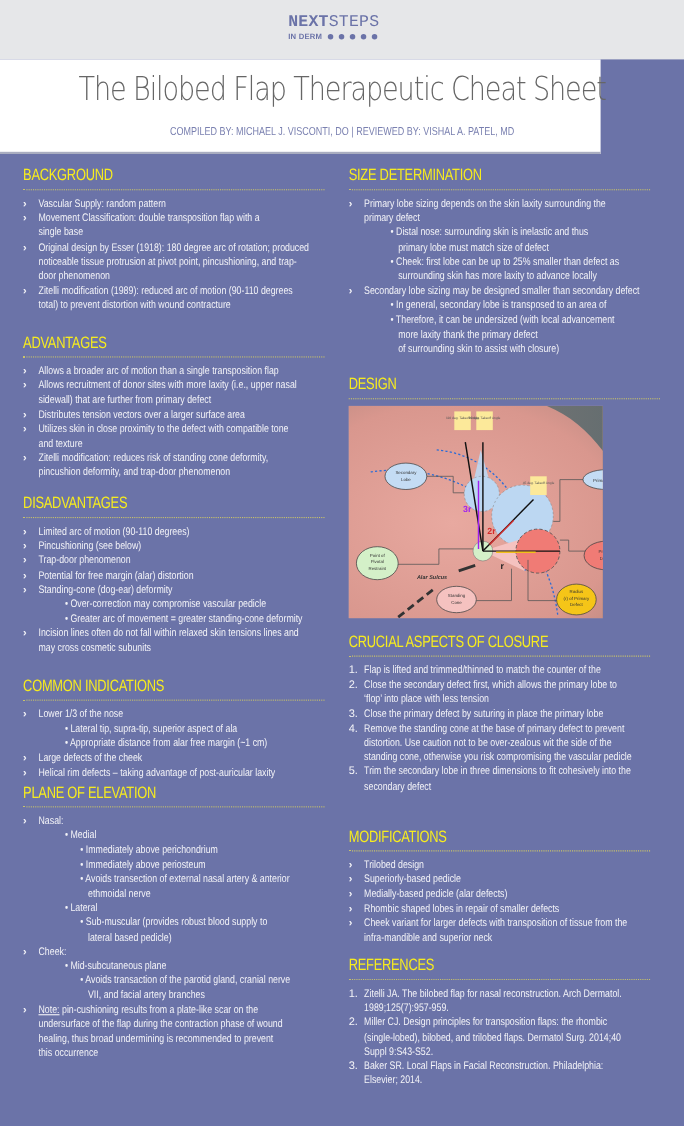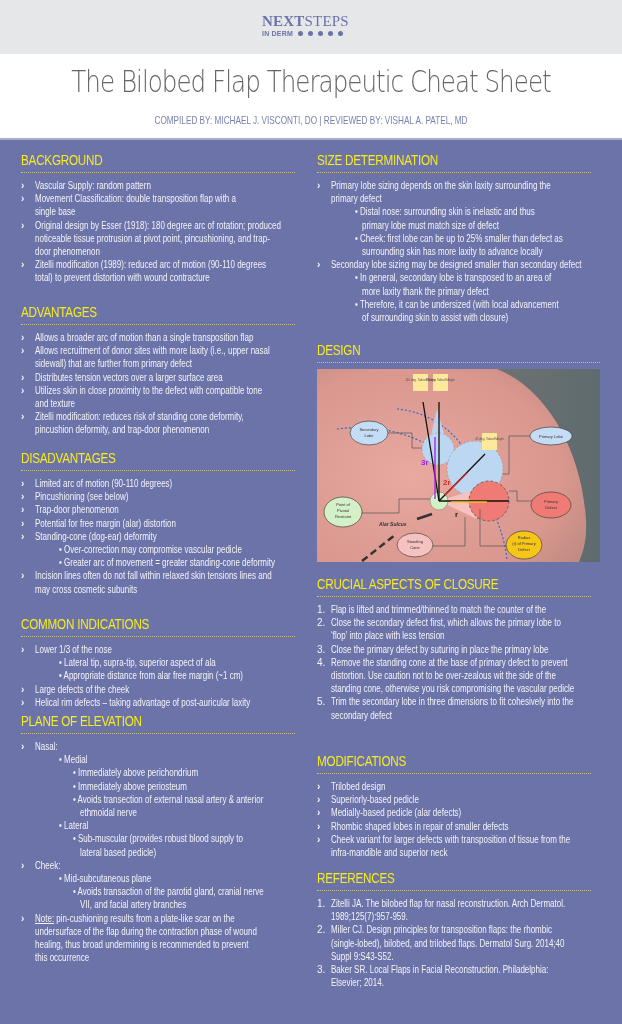--- a/index.html
+++ b/index.html
@@ -1,49 +1,49 @@
 <!DOCTYPE html>
 <html><head>
 <meta charset="utf-8">
 <style>
   * { box-sizing: border-box; margin: 0; padding: 0; }
   html, body { width: 622px; height: 1024px; overflow: hidden; }
   body { font-family: "Liberation Sans", sans-serif; background: #6b73a8; position: relative; }
 
   .topbar { position: absolute; left: 0; top: 0; width: 622px; height: 54px; background: #e6e7e9; }
   .logo { position: absolute; left: 262px; top: 13px; width: 100px; height: 32px; }
-  .logo-main { font-family: Liberation Serif, serif; font-size: 15px; color: #6b73a8; letter-spacing: 0.2px; line-height: 16px; display: block; }
+  .logo-main { font-family: Liberation Mono, monospace; font-size: 15px; color: #6b73a8; letter-spacing: 0.2px; line-height: 16px; display: block; }
   .logo-main b { font-weight: 700; }
   .logo-main span.light { font-weight: 400; }
   .logo-sub { display: flex; align-items: center; gap: 3px; margin-top: 1px; }
   .logo-sub .t { font-size: 7px; color: #6b73a8; font-weight: 700; letter-spacing: 0.2px; }
   .dot { width: 5px; height: 5px; border-radius: 50%; background: #6b73a8; display: inline-block; margin-left: 2px; }
 
-  .titlebar { position: absolute; left: 0; top: 54px; width: 622px; height: 86px; background: #ffffff; border-bottom: 2px solid #a9adc0; }
+  .titlebar { position: absolute; left: 0; top: 54px; width: 546px; height: 86px; background: #ffffff; border-bottom: 2px solid #a9adc0; }
   .title { position: absolute; left: 0; top: 10px; width: 622px; text-align: center; font-family: "DejaVu Sans", sans-serif; font-size: 30px; font-weight: 300; color: #666; letter-spacing: -1.2px; transform: scaleX(0.82); transform-origin: center; }
   .byline { position: absolute; left: 0; top: 60px; width: 622px; text-align: center; font-size: 10.5px; color: #7a80b0; letter-spacing: 0px; transform: scaleX(0.78); transform-origin: center; }
 
   .col { position: absolute; top: 150px; color: #f4f4f8; }
   .col.left { left: 21px; width: 274px; }
   .col.right { left: 317px; width: 288px; }
 
   .sec { position: absolute; left: 0; width: 100%; }
   .sec h2 { font-size: 15px; font-weight: 400; color: #f7ec1e; letter-spacing: -0.3px; transform: scaleX(0.78); transform-origin: left; white-space: nowrap; line-height: 20px; }
   .rule { height: 0; border-bottom: 1px dotted #c9c36a; margin-top: 2px; margin-bottom: 6px; }
   .li { position: relative; font-size: 10px; line-height: 13.2px; padding-left: 14px; white-space: nowrap; }
   .li .txt { display: inline-block; transform: scaleX(0.8); transform-origin: left; }
   .li .arrow { position: absolute; left: 0; top: 0; font-weight: 700; font-size: 10px; }
   .li .num { position: absolute; left: 0; top: 0; font-size: 10px; }
   .sub { padding-left: 38px; }
   .sub2 { padding-left: 52px; }
   .sub-cont { padding-left: 45px; }
   .sub2-cont { padding-left: 59px; }
   .note-u { text-decoration: underline; }
 
-  .figure { position: absolute; left: 0px; top: 219px; width: 283px; height: 193px; overflow: hidden; background: #dea39a; }
+  .figure { position: absolute; left: 0px; top: 219px; width: 231px; height: 193px; overflow: hidden; background: #dea39a; }
   .figure svg { display: block; }
 </style>
 </head>
 <body>
 
 <div class="topbar">
   <div class="logo">
     <span class="logo-main"><b>NEXT</b><span class="light">STEPS</span></span>
     <div class="logo-sub">
       <span class="t">IN DERM</span>
@@ -153,22 +153,22 @@
     <div class="rule" style="width:274px"></div>
     <div>
       <div class="li"><span class="arrow">›</span><span class="txt">Primary lobe sizing depends on the skin laxity surrounding the</span></div>
       <div class="li"><span class="txt">primary defect</span></div>
       <div class="li sub"><span class="txt">• Distal nose: surrounding skin is inelastic and thus</span></div>
       <div class="li sub-cont"><span class="txt">primary lobe must match size of defect</span></div>
       <div class="li sub"><span class="txt">• Cheek: first lobe can be up to 25% smaller than defect as</span></div>
       <div class="li sub-cont"><span class="txt">surrounding skin has more laxity to advance locally</span></div>
       <div class="li"><span class="arrow">›</span><span class="txt">Secondary lobe sizing may be designed smaller than secondary defect</span></div>
       <div class="li sub"><span class="txt">• In general, secondary lobe is transposed to an area of</span></div>
+      <div class="li sub"><span class="txt">• Therefore, it can be undersized (with local advancement</span></div>
       <div class="li sub-cont"><span class="txt">more laxity thank the primary defect</span></div>
-      <div class="li sub"><span class="txt">• Therefore, it can be undersized (with local advancement</span></div>
       <div class="li sub-cont"><span class="txt">of surrounding skin to assist with closure)</span></div>
     </div>
   </div>
 
   <div class="sec" style="top:190px">
     <h2>DESIGN</h2>
     <div class="rule" style="width:283px"></div>
   </div>
 
   <div class="figure">

